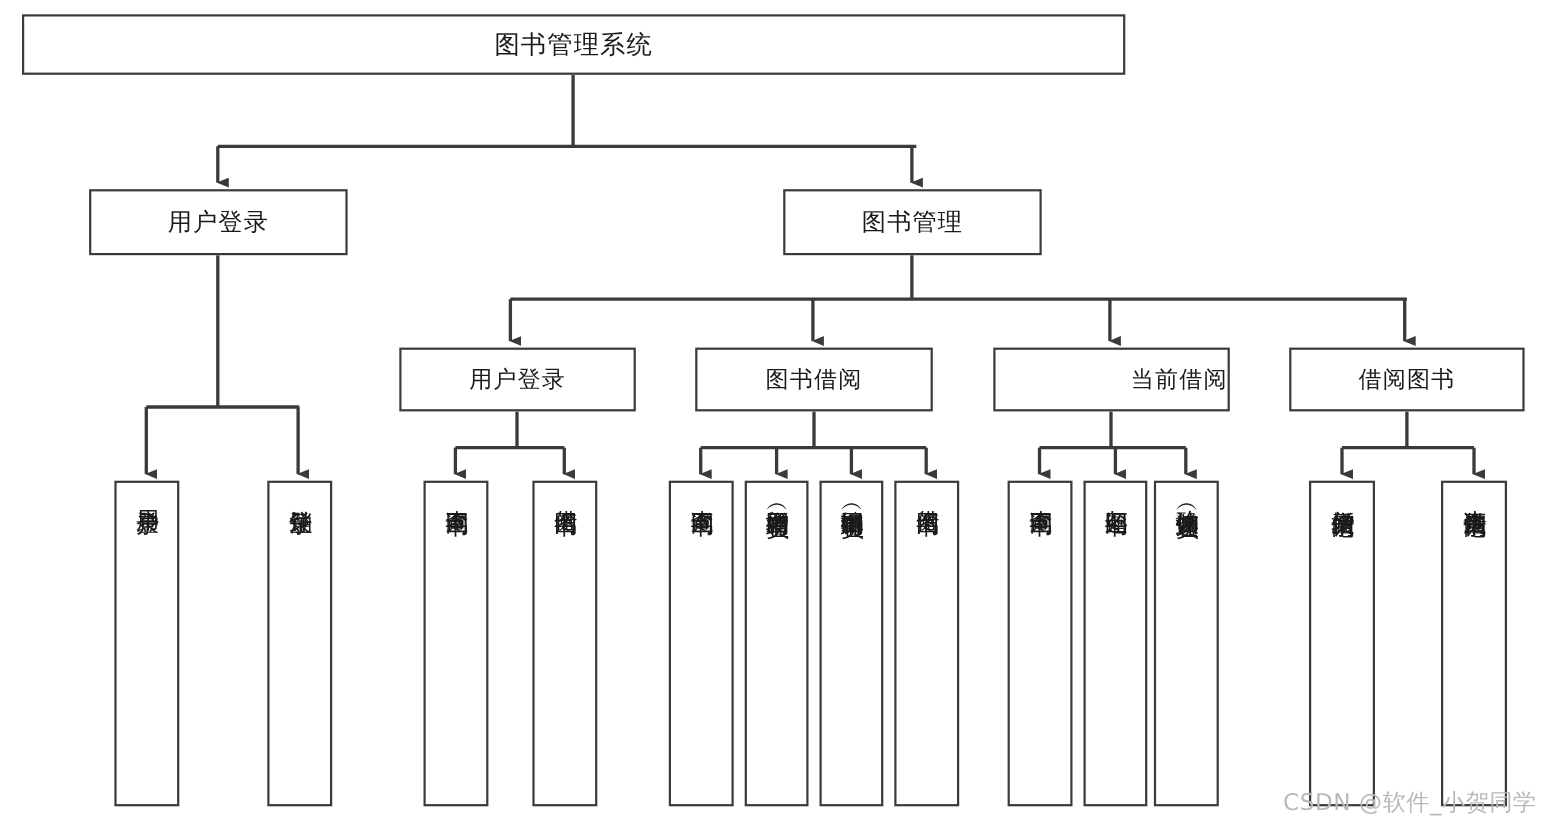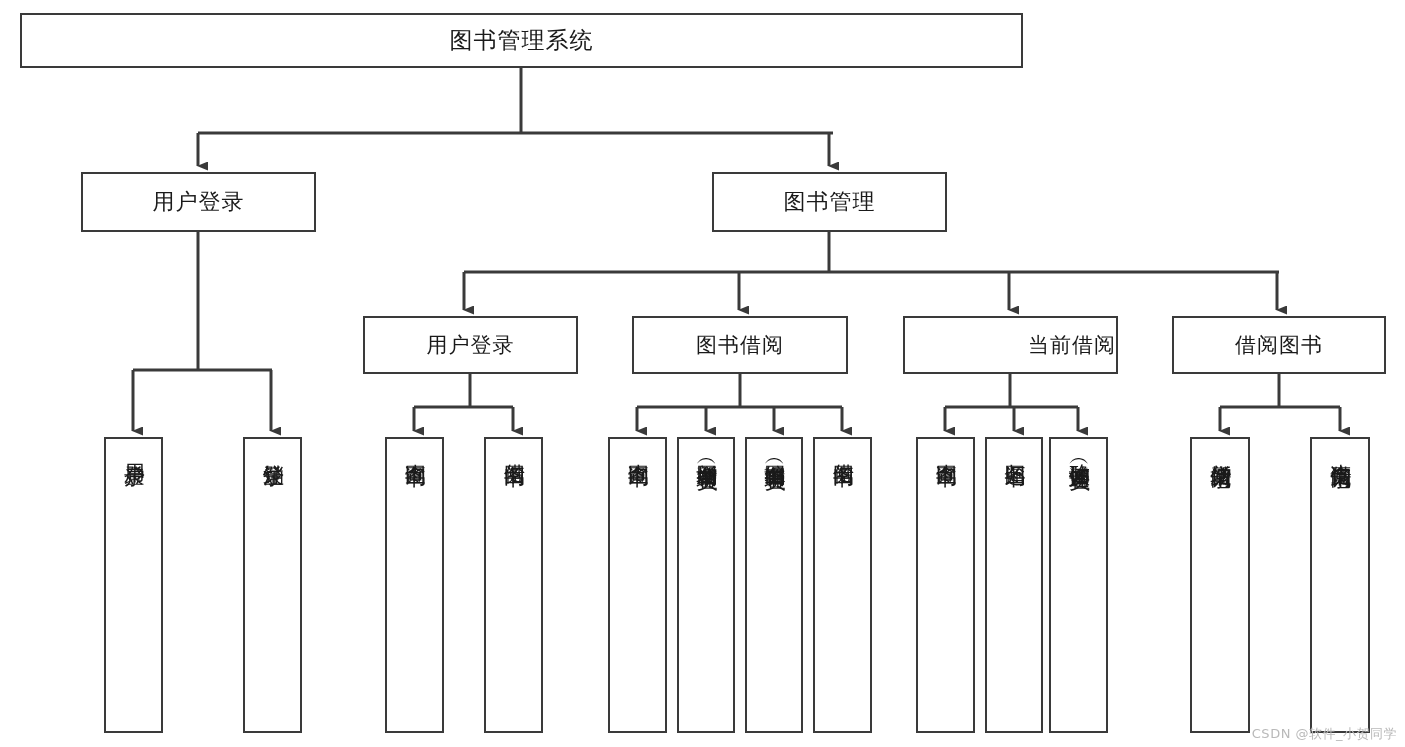--- a/index.html
+++ b/index.html
@@ -58,21 +58,21 @@
     white-space: nowrap;
   }
   .htext {
     white-space: nowrap;
     letter-spacing: 1px;
   }
   #watermark {
     position: absolute;
     right: 8px;
     bottom: 4px;
-    font-size: 13px;
+    font-size: 21px;
     color: #b9b9b9;
     letter-spacing: 0.5px;
     white-space: nowrap;
     z-index: 5;
   }
 </style>
 </head>
 <body>
 
 <div id="canvas">

